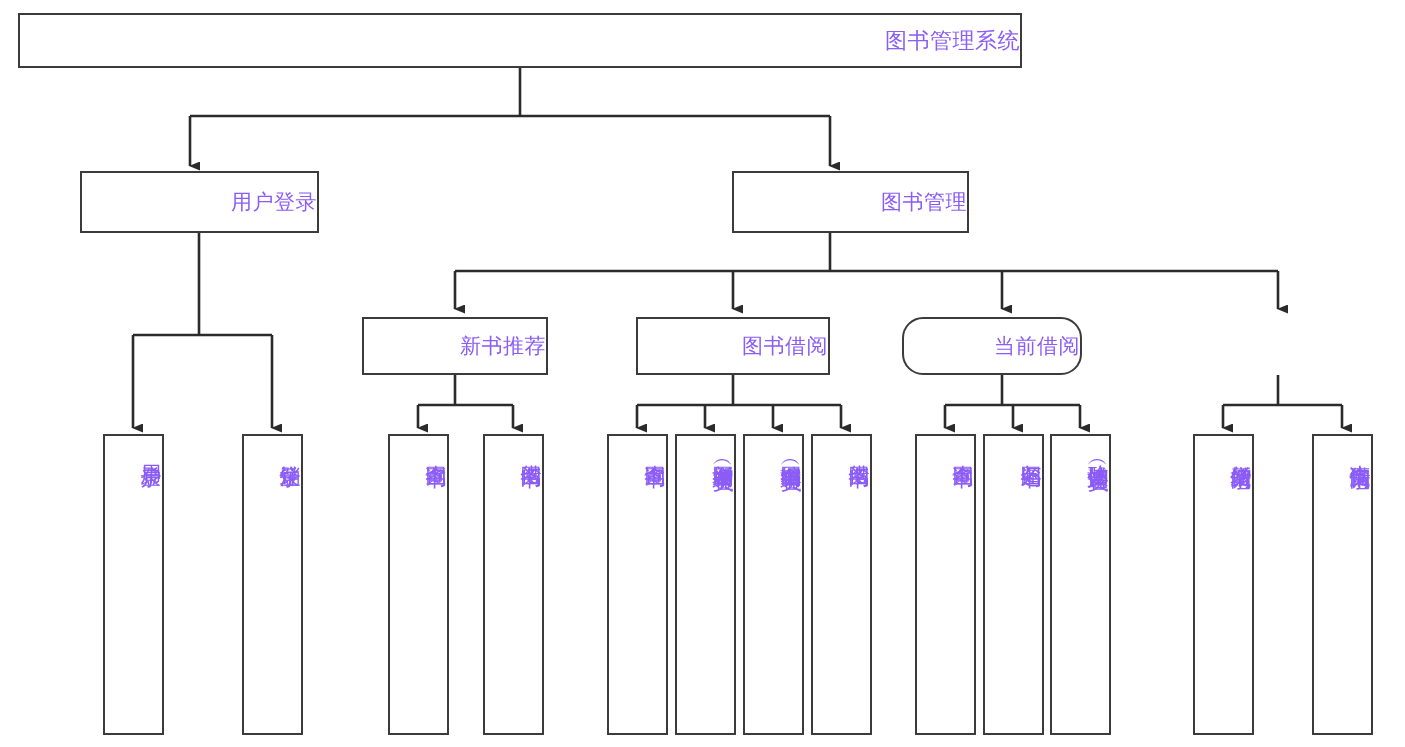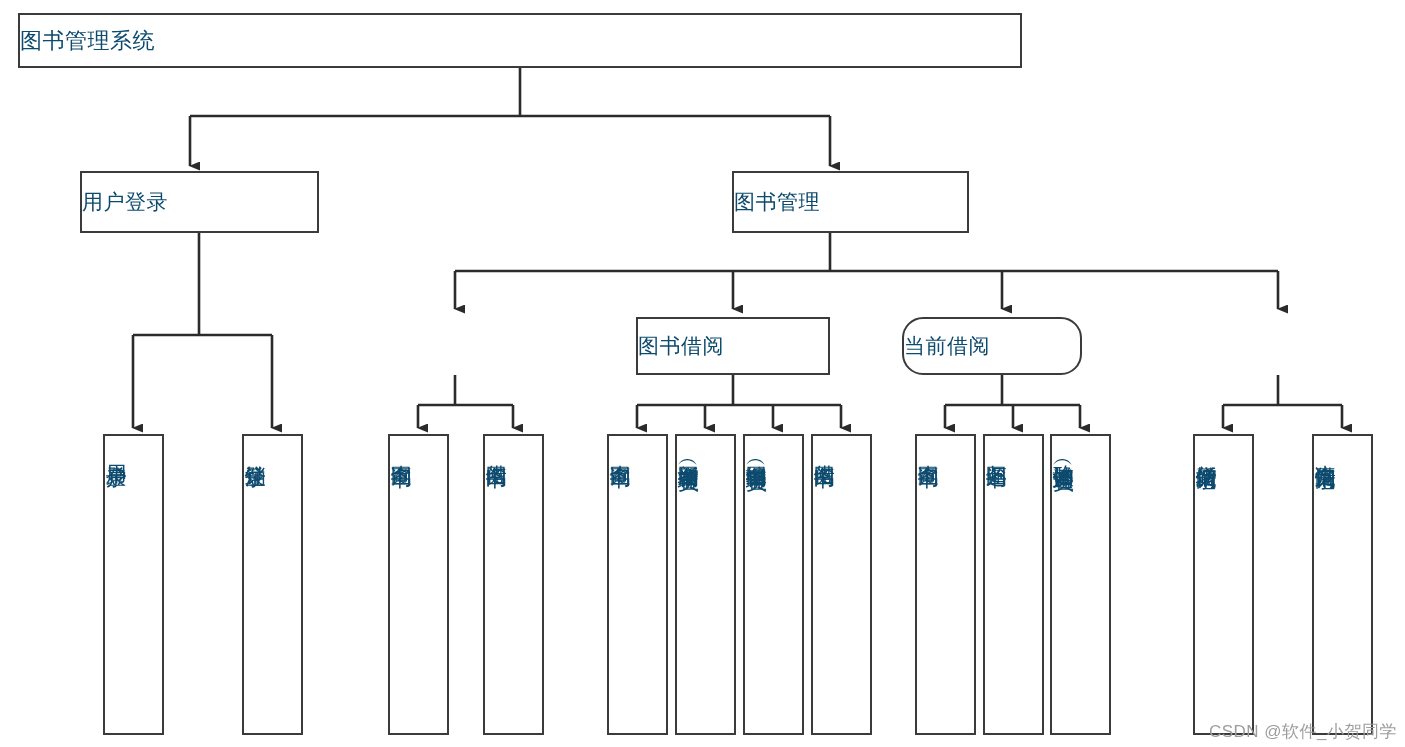--- a/index.html
+++ b/index.html
@@ -24,22 +24,22 @@
     width: 1405px;
     height: 747px;
   }
   .node {
     position: absolute;
     box-sizing: border-box;
     background: #ffffff;
     border: 2px solid #3b3b3b;
     display: flex;
     align-items: center;
-    justify-content: flex-start;
-    color: #0c4a6e;
+    justify-content: flex-end;
+    color: #8b5cf6;
     z-index: 3;
   }
   .node .label {
     display: block;
     text-align: center;
     line-height: 1.16;
     letter-spacing: 0.5px;
   }
   .node.horiz .label {
     font-size: 21px;
@@ -130,20 +130,23 @@
   </div>
 
   <div class="node horiz" style="left:80px; top:171px; width:239px; height:62px;">
     <span class="label">用户登录</span>
   </div>
 
   <div class="node horiz" style="left:712px; top:171px; width:237px; height:62px;margin-left:20px;">
     <span class="label">图书管理</span>
   </div>
 
+  <div class="node horiz" style="left:362px; top:317px; width:186px; height:58px;">
+    <span class="label">新书推荐</span>
+  </div>
 
   <div class="node horiz" style="left:636px; top:317px; width:194px; height:58px;">
     <span class="label">图书借阅</span>
   </div>
 
   <div class="node horiz" style="left:902px; top:317px; width:180px; height:58px;border-radius:21px;">
     <span class="label">当前借阅</span>
   </div>
 
 
@@ -192,15 +195,14 @@
   </div>
 
   <div class="node vert" style="left:1193px; top:434px; width:61px; height:301px;">
     <span class="label">新增借阅记录</span>
   </div>
 
   <div class="node vert" style="left:1312px; top:434px; width:61px; height:301px;">
     <span class="label">查询借阅记录</span>
   </div>
 
-  <div id="watermark">CSDN @软件_小贺同学</div>
 
 </div>
 
 </body></html>

